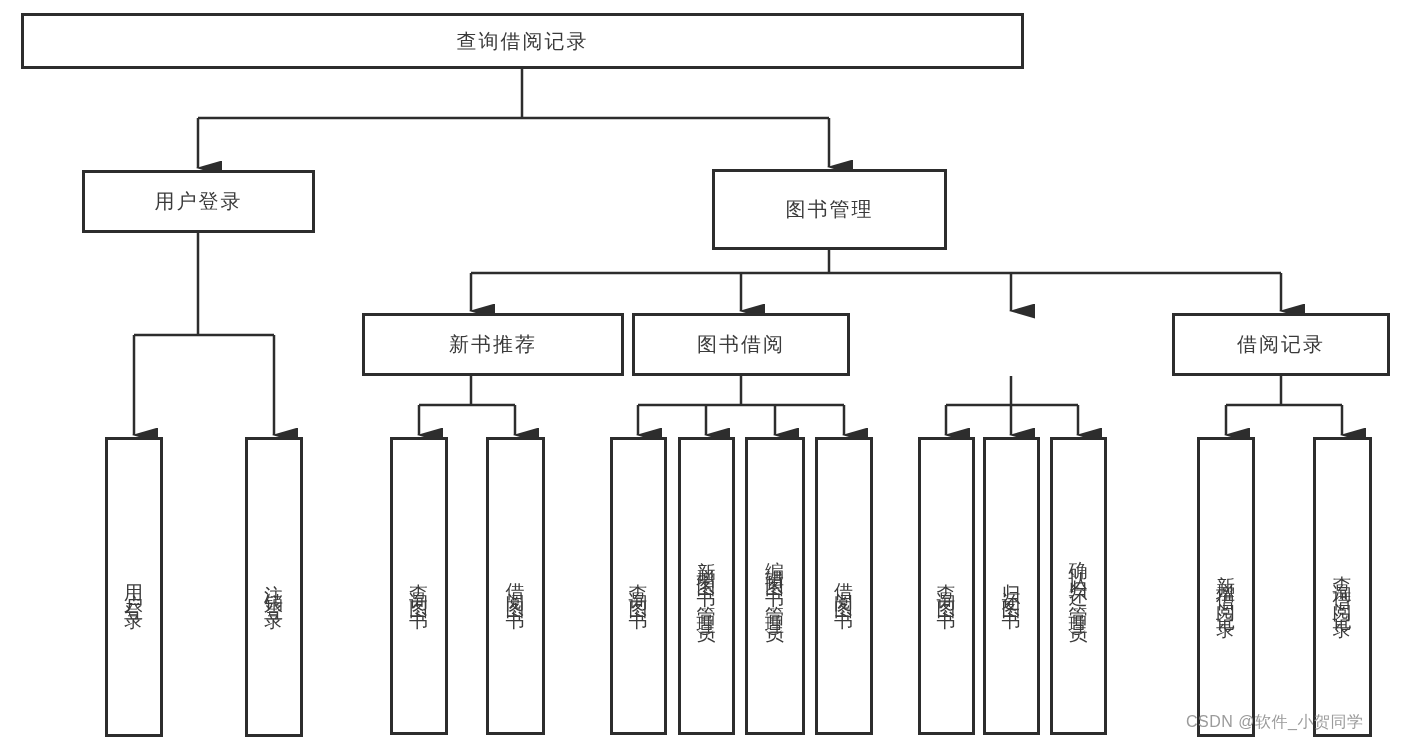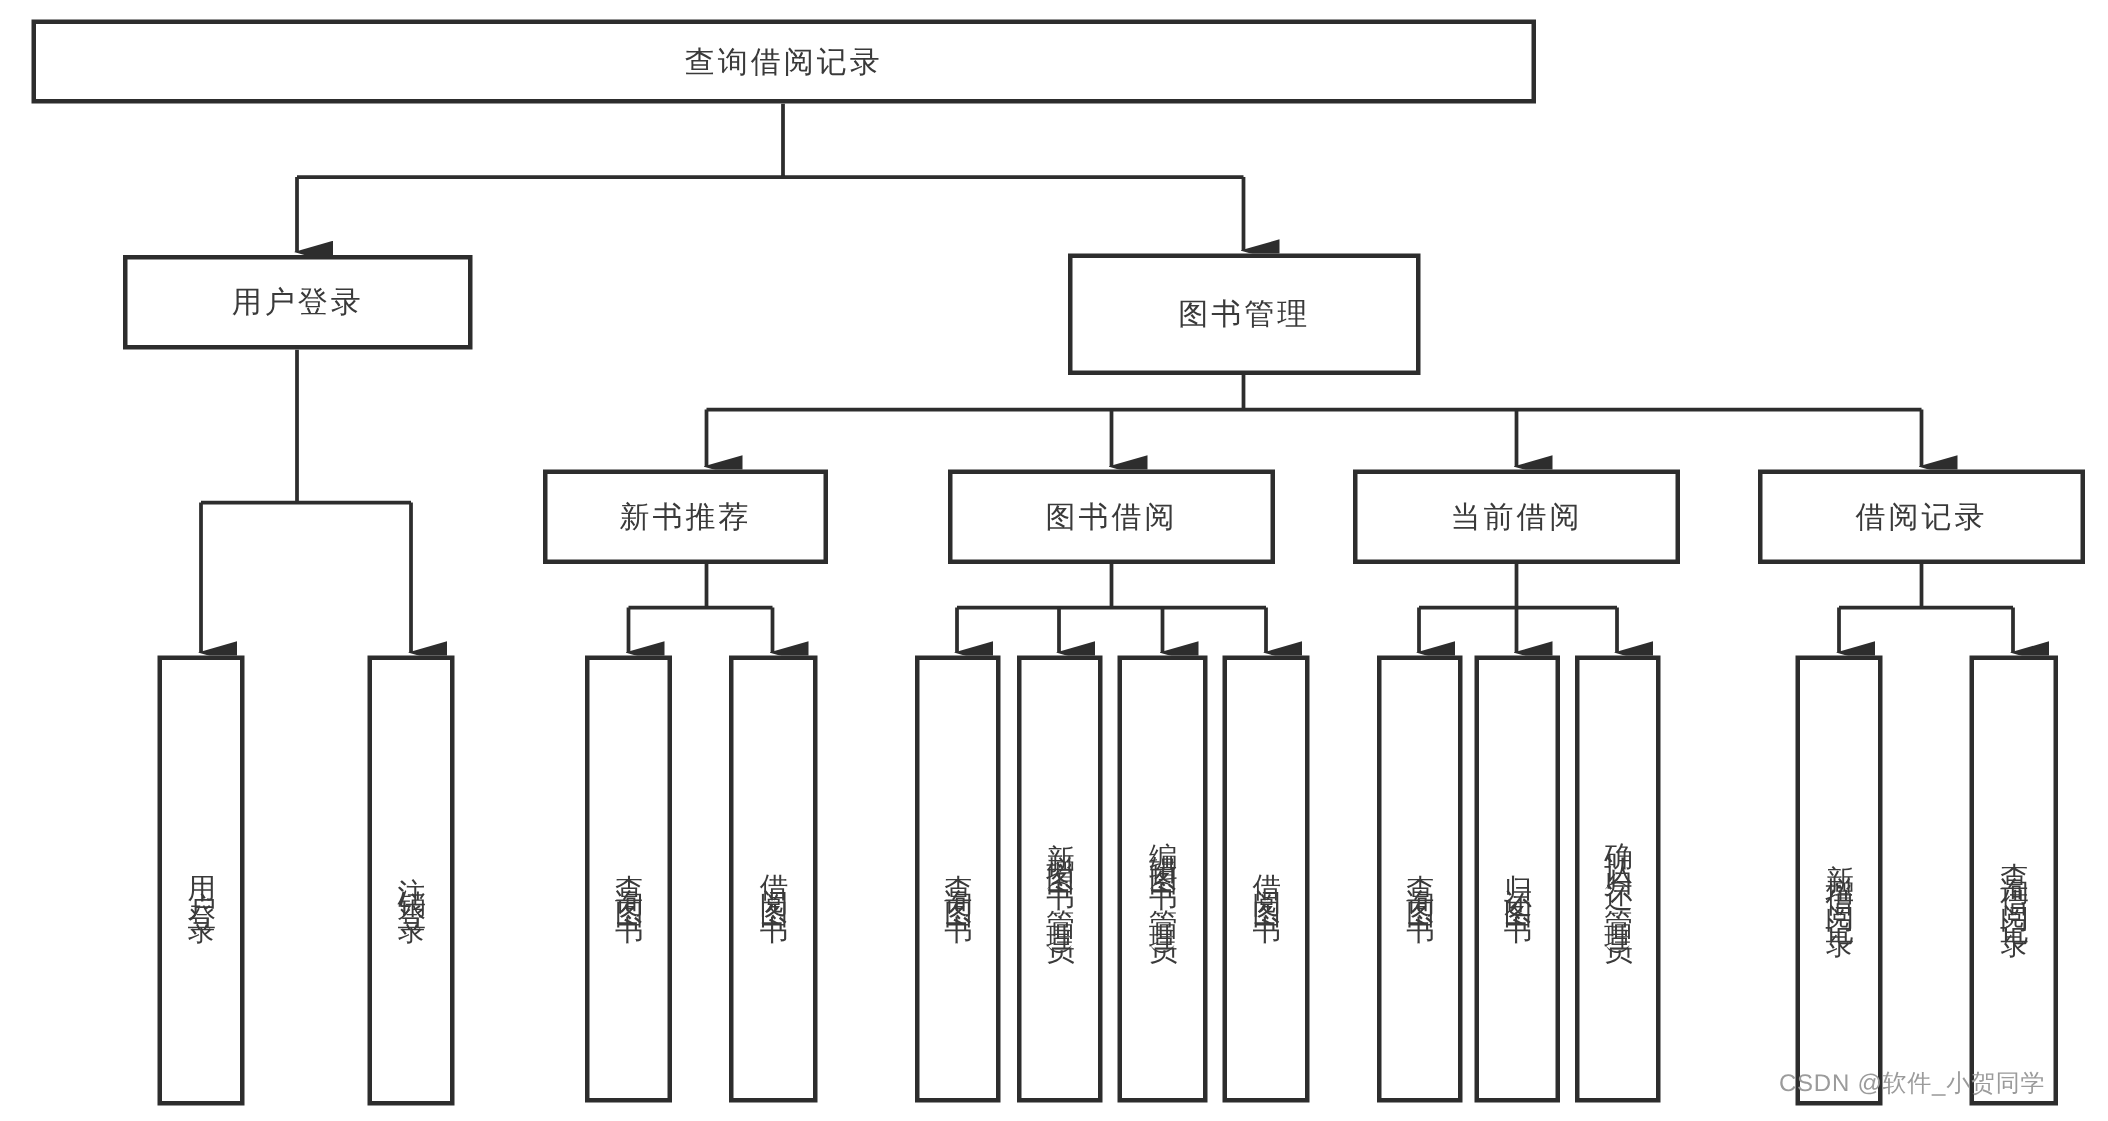--- a/index.html
+++ b/index.html
@@ -104,23 +104,22 @@
 
     <path d="M1226 405 V435" fill="none" stroke="#2d2d2d" stroke-width="2.5" marker-end="url(#arrow)"></path>
     <path d="M1342 405 V435" fill="none" stroke="#2d2d2d" stroke-width="2.5" marker-end="url(#arrow)"></path>
   </svg>
 
   <div class="hbox" style="left:21px;top:13px;width:1003px;height:56px;">查询借阅记录</div>
 
   <div class="hbox" style="left:82px;top:170px;width:233px;height:63px;">用户登录</div>
   <div class="hbox" style="left:712px;top:169px;width:235px;height:81px;">图书管理</div>
 
-  <div class="hbox" style="left:362px;top:313px;width:190px;height:63px;">新书推荐</div>
+  <div class="hbox" style="left:362px;top:313px;width:262px;height:63px;">新书推荐</div>
   <div class="hbox" style="left:632px;top:313px;width:218px;height:63px;">图书借阅</div>
-  <div class="hbox" style="left:902px;top:313px;width:218px;height:63px;">当前借阅</div>
   <div class="hbox" style="left:1172px;top:313px;width:218px;height:63px;">借阅记录</div>
 
   <div class="vbox" style="left:105px;top:437px;width:58px;height:300px;">用户登录</div>
   <div class="vbox" style="left:245px;top:437px;width:58px;height:300px;">注销登录</div>
 
   <div class="vbox" style="left:390px;top:437px;width:58px;height:298px;">查询图书</div>
   <div class="vbox" style="left:486px;top:437px;width:59px;height:298px;">借阅图书</div>
 
   <div class="vbox" style="left:610px;top:437px;width:57px;height:298px;">查询图书</div>
   <div class="vbox" style="left:678px;top:437px;width:57px;height:298px;">新增图书（管理员）</div>

